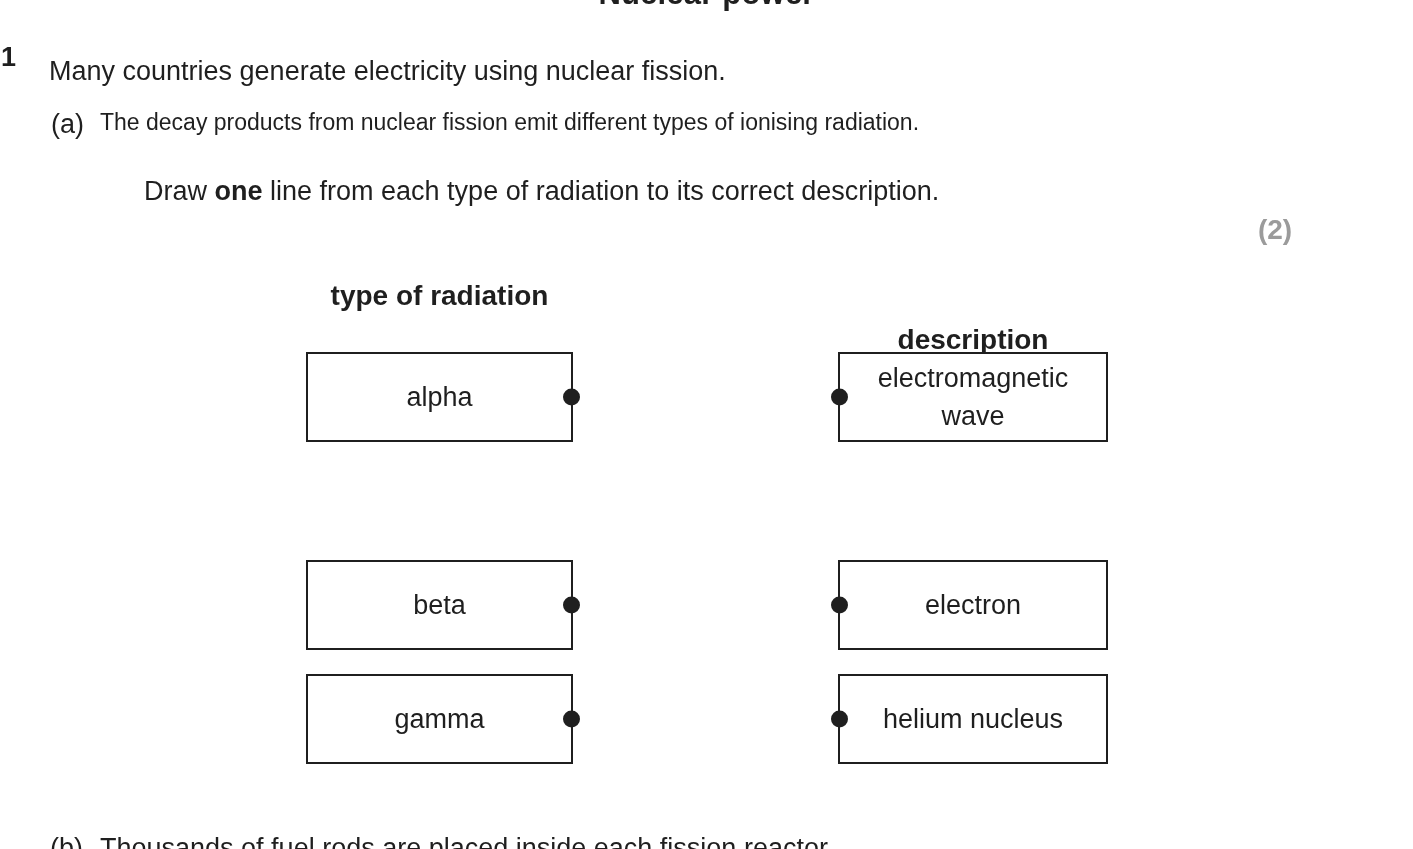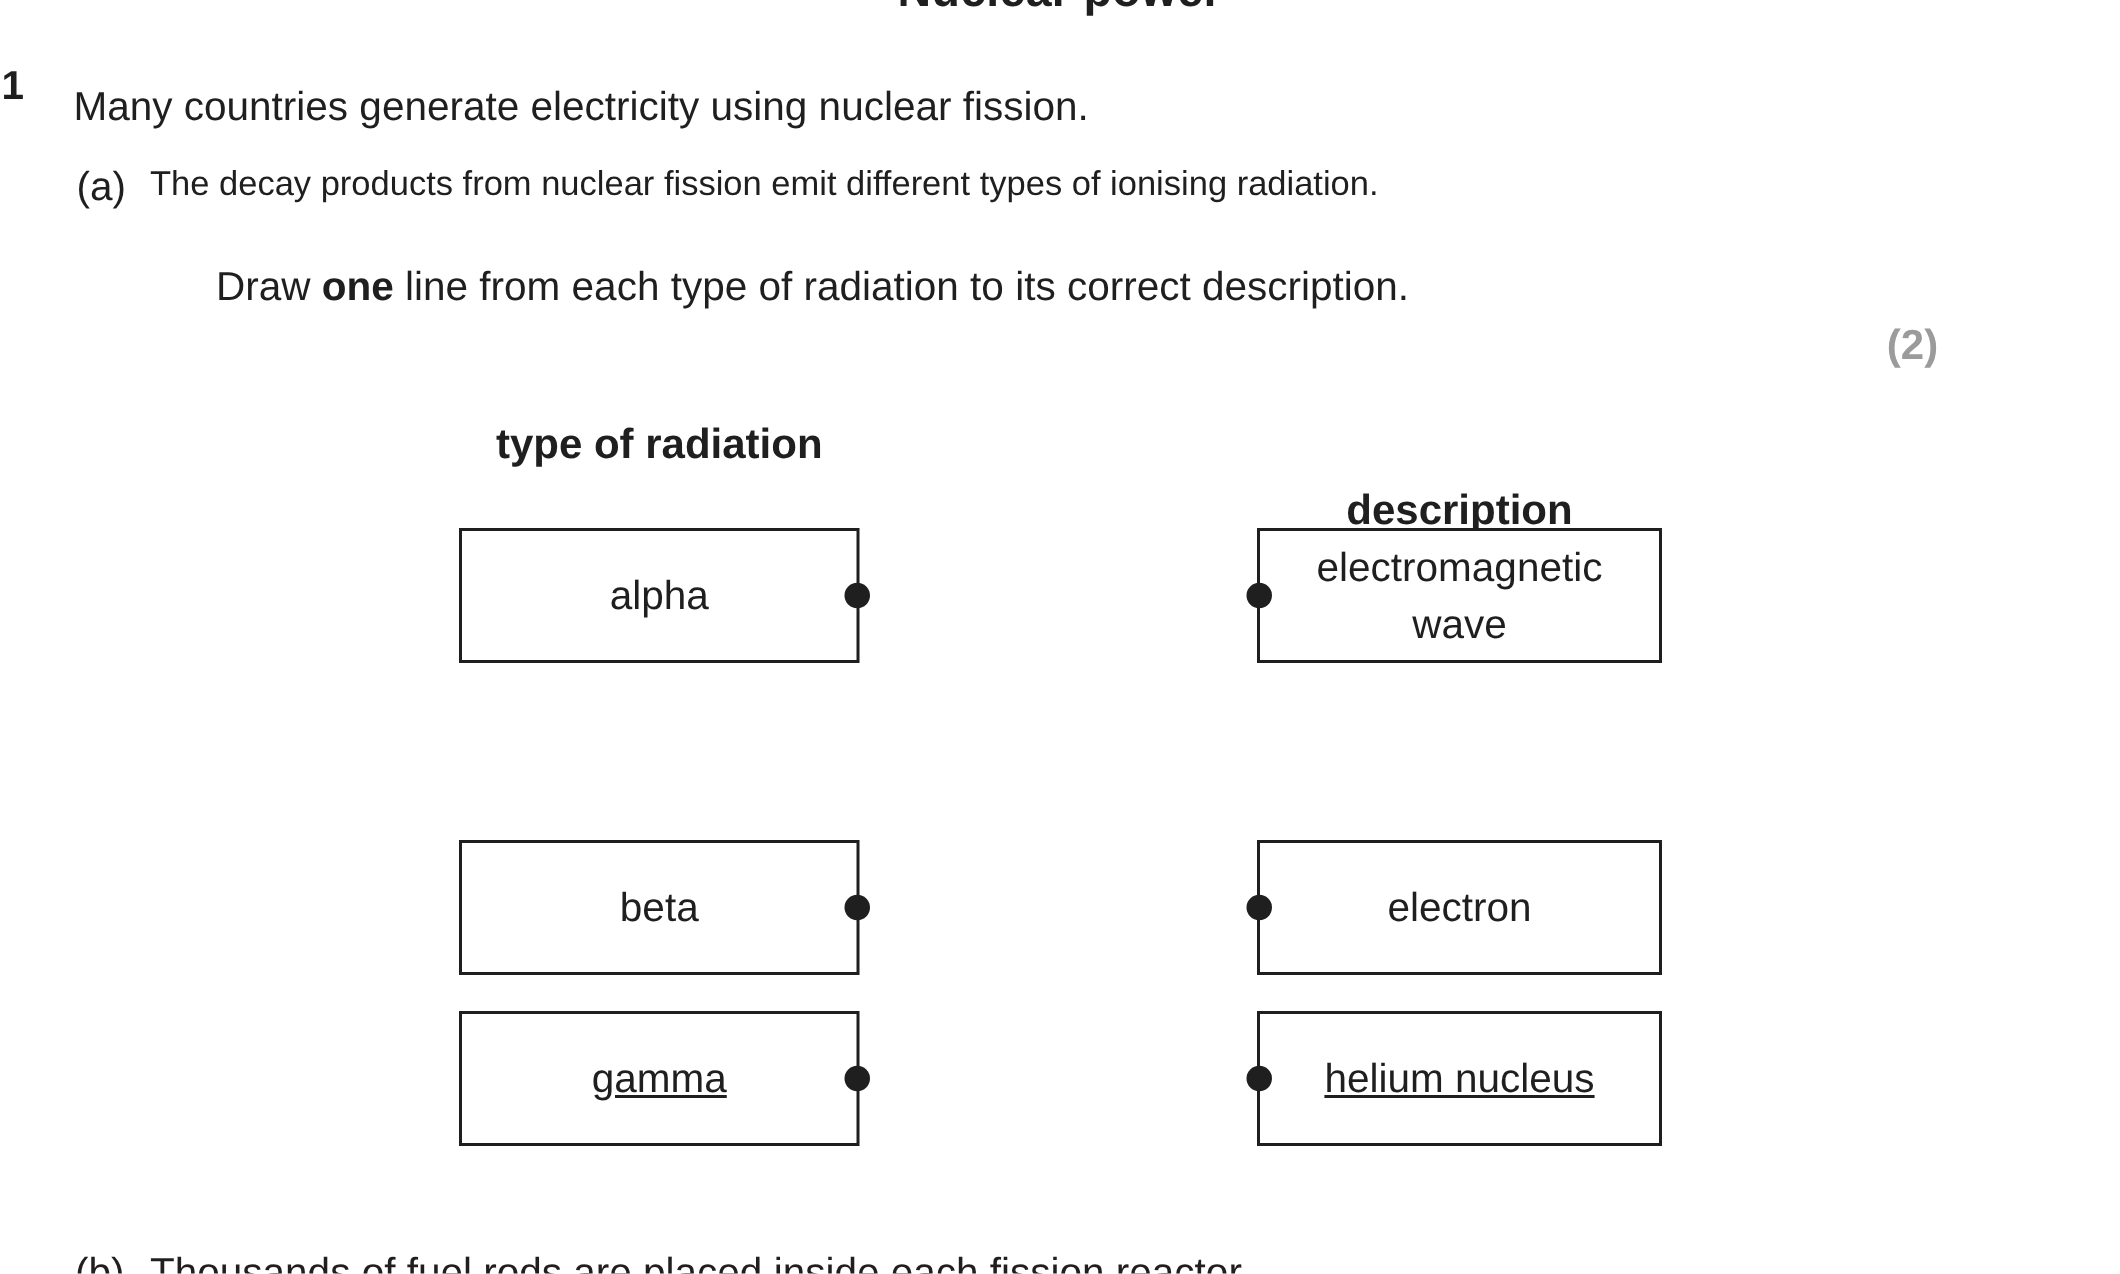--- a/index.html
+++ b/index.html
@@ -66,21 +66,21 @@
     justify-content: center;
     text-align: center;
     font-size: 27px;
     line-height: 38px;
     padding: 0 10px;
   }
   .match-box.col-left  { left: 306px; }
   .match-box.col-right { left: 838px; width: 270px; }
   .row-1 { top: 352px; }
   .row-2 { top: 520px; margin-top: 40px; }
-  .row-3 { top: 674px; text-decoration: underline; }
+  .row-3 { top: 674px; }
 
   .dot {
     position: absolute;
     top: 50%;
     width: 17px;
     height: 17px;
     border-radius: 50%;
     background: #1f1f1f;
     transform: translateY(-50%);
   }

